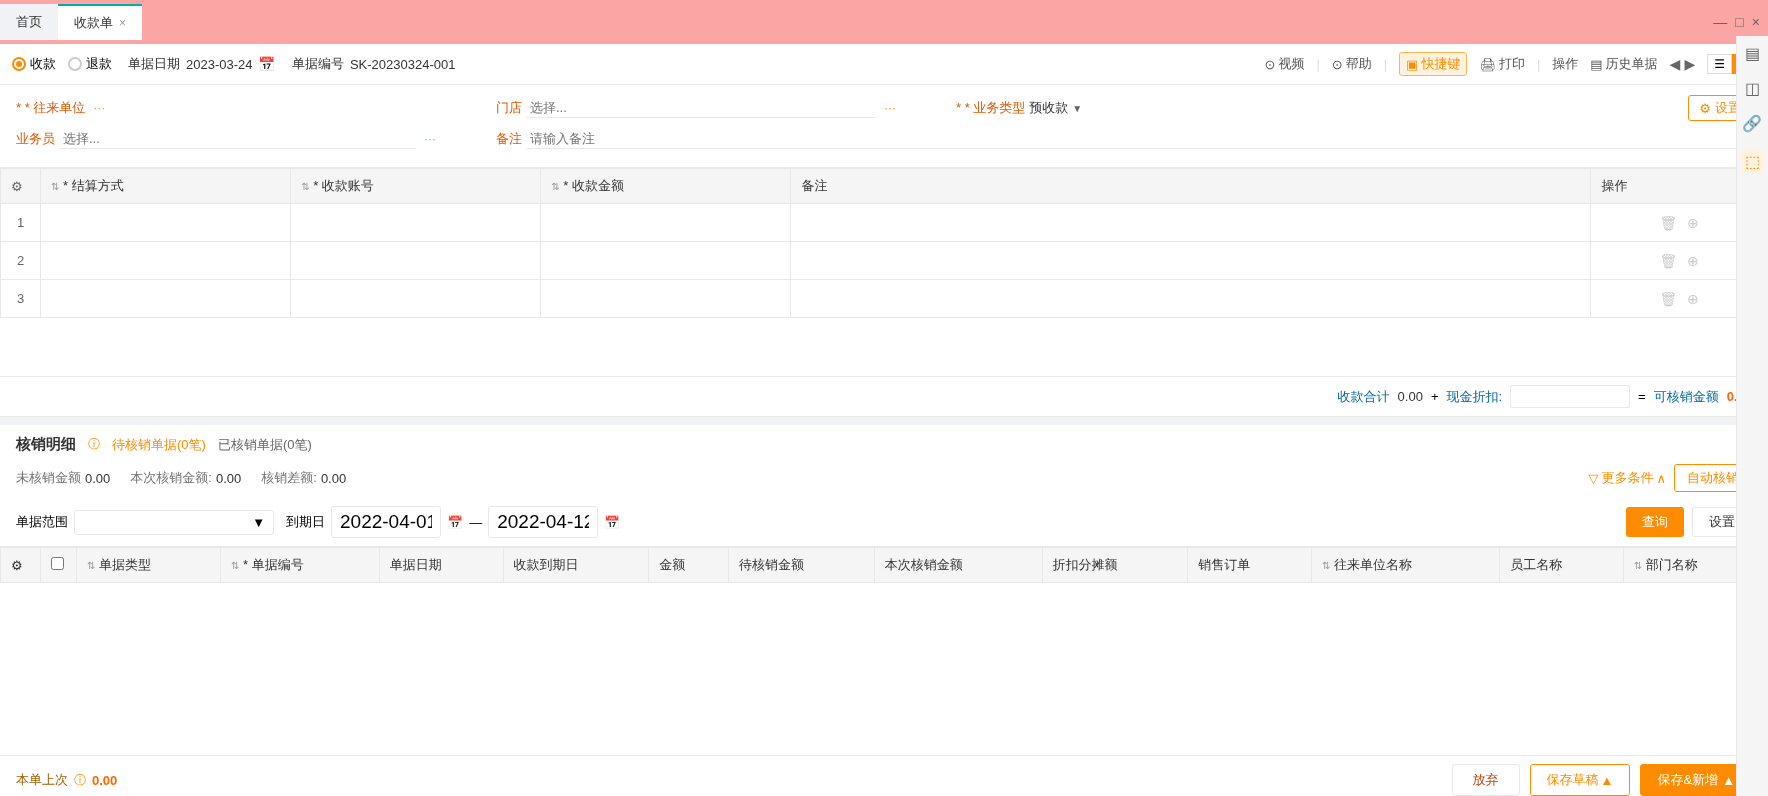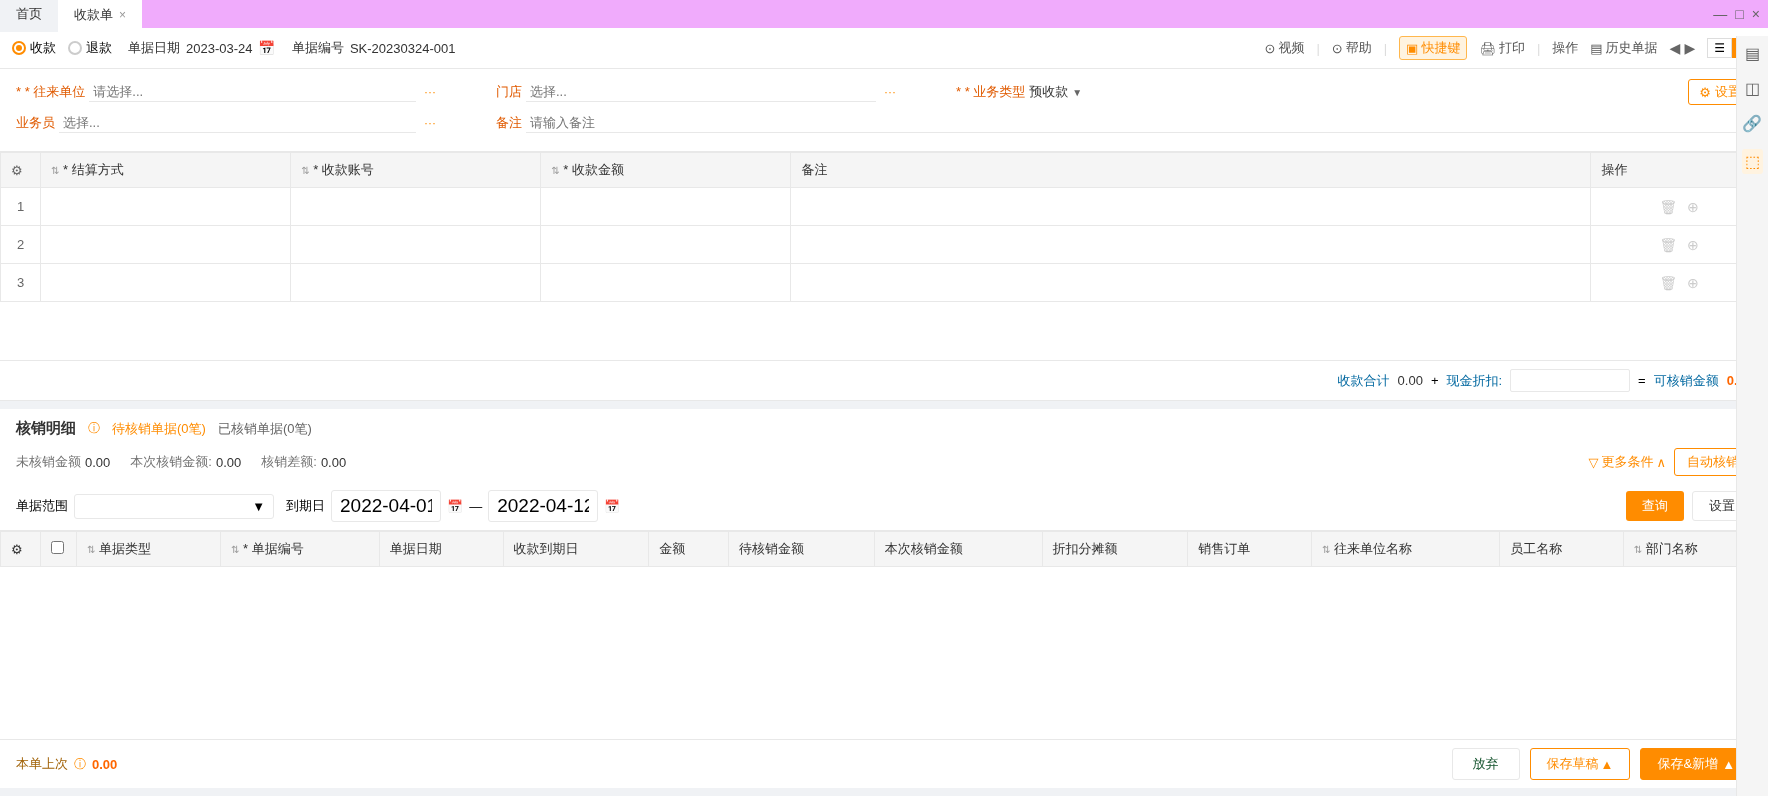--- a/index.html
+++ b/index.html
@@ -1,21 +1,21 @@
 <!DOCTYPE html>
 <html><head>
   <meta charset="utf-8">
   <style>
     * { box-sizing: border-box; margin: 0; padding: 0; font-family: 'Microsoft YaHei', Arial, sans-serif; font-size: 13px; }
     body { background: #f0f2f5; width: 1768px; height: 796px; overflow: hidden; }
 
     
     .tab-bar {
       display: flex; align-items: center;
-      background: #f0abfc; height: 28px; padding: 0;
+      background: #fca5a5; height: 44px; padding: 0;
       border-bottom: none;
     }
     .tab-home {
       background: #f0f2f5; color: #333;
       padding: 0 16px; height: 36px; line-height: 36px;
       cursor: pointer; font-size: 13px;
     }
     .tab-active {
       background: #fff; color: #333;
       padding: 0 16px; height: 36px; line-height: 36px;
@@ -168,21 +168,21 @@
     
     .footer {
       display: flex; align-items: center; padding: 8px 16px;
       border-top: 1px solid #e8e8e8; background: #fff; flex-shrink: 0;
     }
     .footer-left { display: flex; align-items: center; gap: 6px; }
     .footer-label { color: #a16207; }
     .footer-value { color: #ff6600; font-weight: bold; }
     .footer-right { margin-left: auto; display: flex; gap: 10px; }
     .btn-abandon {
-      background: #fff; border: 1px solid #e8e8e8; color: #14532d;
+      background: #fff; border: 1px solid #e8e8e8; color: #c2410c;
       padding: 6px 20px; border-radius: 3px; cursor: pointer; font-size: 13px;
     }
     .btn-save-draft {
       background: #fff; border: 1px solid #ff8c00; color: #ff8c00;
       padding: 6px 16px; border-radius: 3px; cursor: pointer; font-size: 13px;
       display: flex; align-items: center; gap: 2px;
     }
     .btn-save-new {
       background: #ff8c00; border: 1px solid #ff8c00; color: #fff;
       padding: 6px 16px; border-radius: 3px; cursor: pointer; font-size: 13px;
@@ -278,21 +278,20 @@
         <div class="view-btn">☰</div>
         <div class="view-btn active">⊞</div>
       </div>
     </div>
   </div>
 
   <div class="form-area">
     <div class="form-row">
       <div class="form-field" style="max-width: 420px;">
         <span class="form-field-label required">* 往来单位</span>
-        <input class="form-field-input" type="text" placeholder="请选择..." style="">
         <span class="form-field-more">···</span>
       </div>
       <div class="form-field" style="max-width: 400px; margin-left: 60px;">
         <span class="form-field-label">门店</span>
         <input class="form-field-input" type="text" placeholder="选择..." style="">
         <span class="form-field-more">···</span>
       </div>
       <div class="form-field" style="max-width: 340px; margin-left: 60px;">
         <span class="form-field-label required">* 业务类型</span>
         <div class="form-field-select">

